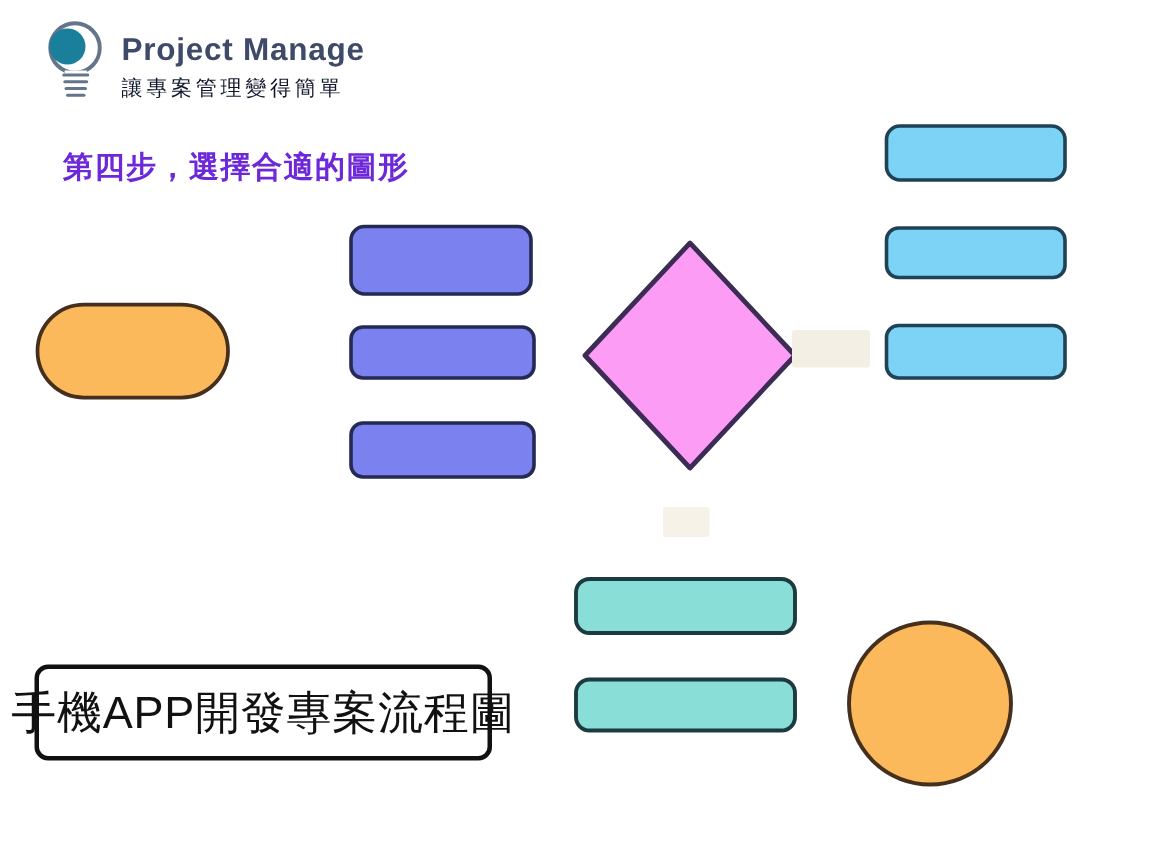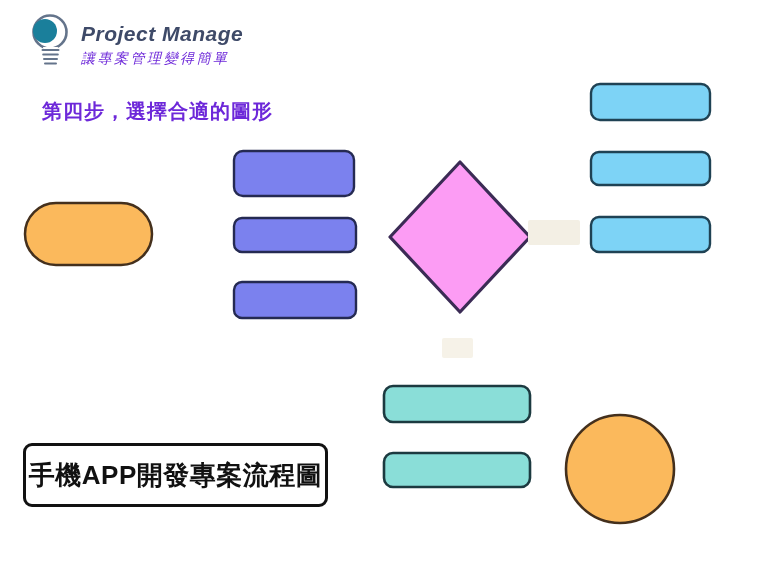--- a/index.html
+++ b/index.html
@@ -6,51 +6,51 @@
   #slide{
     position:relative;
     width:768px;height:574px;
     background:#ffffff;
     overflow:hidden;
     font-family:"Liberation Sans", sans-serif;
   }
   
   .logo{
     position:absolute;left:27px;top:12px;
-    display:flex;align-items:flex-start;font-style:italic;
+    display:flex;align-items:flex-start;
   }
   .logo-icon{width:47px;height:58px;flex:0 0 auto;}
   .logo-text{margin-left:7px;padding-top:10px;}
   .brand-name{
     font-size:21px;font-weight:bold;color:#3E4A68;
     letter-spacing:0.5px;line-height:1.1;
   }
   .brand-tagline{
-    font-size:14px;color:#6d28d9;
+    font-size:14px;color:#0f172a;
     letter-spacing:2.5px;margin-top:5px;
   }
   
   .step-title{
     position:absolute;left:42px;top:98px;
     font-size:20px;font-weight:bold;color:#6d28d9;
     letter-spacing:1px;
   }
   
   .shapes-canvas{position:absolute;left:0;top:0;width:768px;height:574px;}
   
   .diagram-title-box{
     position:absolute;left:23px;top:443px;
     width:305px;height:64px;
     border:3px solid #111111;border-radius:9px;
     background:#ffffff;
     display:flex;align-items:center;justify-content:center;
     box-sizing:border-box;
   }
   .diagram-title-text{
-    font-size:26px;font-weight:bold;color:#111111;
+    font-size:30px;font-weight:normal;color:#111111;
     letter-spacing:0.5px;white-space:nowrap;
   }
 </style>
 </head>
 <body>
 
 <div id="slide">
 
   <div class="logo">
     <svg class="logo-icon" viewBox="0 0 47 58" xmlns="http://www.w3.org/2000/svg">

